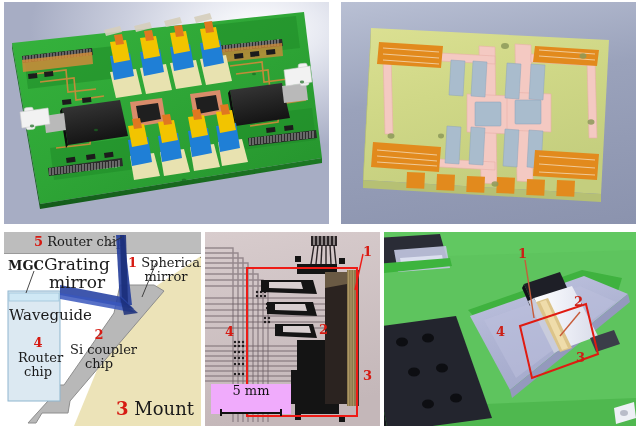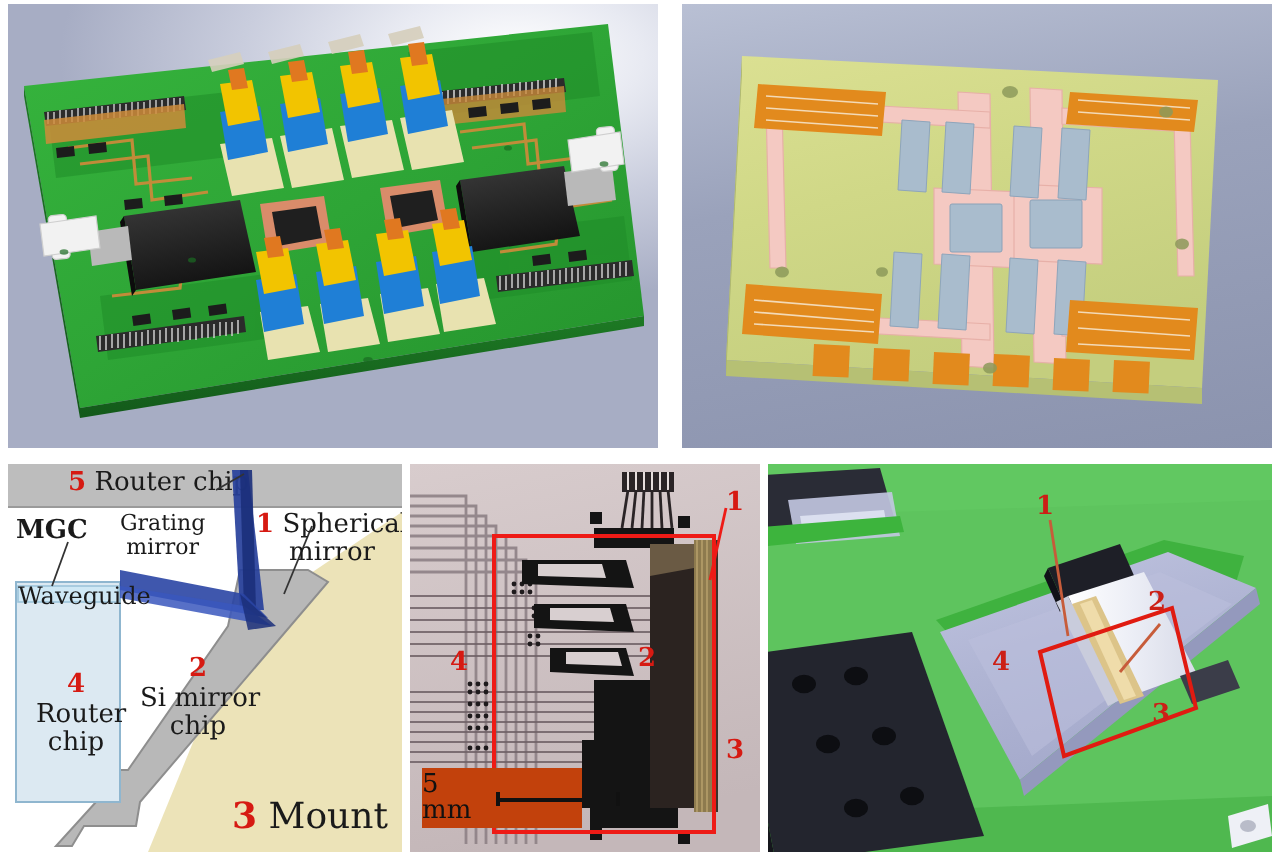--- a/index.html
+++ b/index.html
@@ -46,21 +46,21 @@
   .sch-label{position:absolute;white-space:nowrap;color:#1a1a1a;font-family:"DejaVu Serif",serif;}
   .sch-num{color:#d61a12;font-weight:bold;font-family:"DejaVu Serif",serif;}
   .sch-body{position:absolute;left:0;top:21px;width:197px;height:173px;}
 
   
   #panel-micro{left:205px;top:232px;width:175px;height:194px;}
   .micro-bg{position:absolute;inset:0;background:#cfc3c4;}
   .micro-num{position:absolute;color:#d61a12;font-weight:bold;font-size:13px;font-family:"DejaVu Serif",serif;}
   .scalebar-box{
     position:absolute;left:6px;top:152px;width:80px;height:30px;
-    background:#c2410c;display:flex;flex-direction:row;
+    background:#f0abfc;display:flex;flex-direction:column;
     align-items:center;justify-content:center;gap:12px;
   }
   .scalebar-text{font-size:13px;color:#111;font-family:"DejaVu Serif",serif;line-height:1;}
   .scalebar-rule{position:relative;width:62px;height:7px;}
   .scalebar-rule:before{content:"";position:absolute;left:0;right:0;top:3px;height:2px;background:#111;}
   .scalebar-rule:after{content:"";position:absolute;left:0;top:0;width:2px;height:7px;background:#111;box-shadow:60px 0 0 #111;}
 
   
   #panel-closeup{left:384px;top:232px;width:252px;height:194px;}
   .cu-bg{position:absolute;inset:0;background:#5ec45e;}
@@ -454,42 +454,42 @@
         <polygon points="116,44 134,60 120,62" fill="#1b2f7a" opacity="0.85"></polygon>
 
         <line x1="152" y1="10" x2="138" y2="44" stroke="#333" stroke-width="0.9"></line>
 
         <line x1="104" y1="-8" x2="118" y2="-16" stroke="#333" stroke-width="0.9"></line>
       </svg>
     </div>
 
     <div class="sch-label" style="left:4px;top:26px;font-size:13px;font-weight:bold;">MGC</div>
 
-    <div class="sch-label" style="left:56px;top:24px;font-size:11px;text-align:center;line-height:1.05;">
+    <div class="sch-label" style="left:40px;top:24px;font-size:17px;text-align:center;line-height:1.05;">
       <span>Grating</span><br>
       <span>mirror</span>
     </div>
 
     <div class="sch-label" style="left:124px;top:24px;font-size:13px;text-align:center;line-height:1.05;">
       <span class="sch-num">1</span>
       <span>Spherical</span><br>
       <span>mirror</span>
     </div>
 
-    <div class="sch-label" style="left:5px;top:59px;font-size:12px;">Waveguide</div>
+    <div class="sch-label" style="left:5px;top:74px;font-size:15px;">Waveguide</div>
 
     <div class="sch-label" style="left:14px;top:104px;font-size:13px;text-align:center;line-height:1.12;width:40px;">
       <span class="sch-num">4</span><br>
       <span>Router</span><br>
       <span>chip</span>
     </div>
 
     <div class="sch-label" style="left:66px;top:96px;font-size:13px;text-align:center;line-height:1.12;width:58px;">
       <span class="sch-num">2</span><br>
-      <span>Si mirror</span><br>
+      <span>Si coupler</span><br>
       <span>chip</span>
     </div>
 
     <div class="sch-label" style="left:112px;top:166px;font-size:18px;">
       <span class="sch-num">3</span>
       <span>Mount</span>
     </div>
   </div>
 
   <div class="panel" id="panel-micro">

